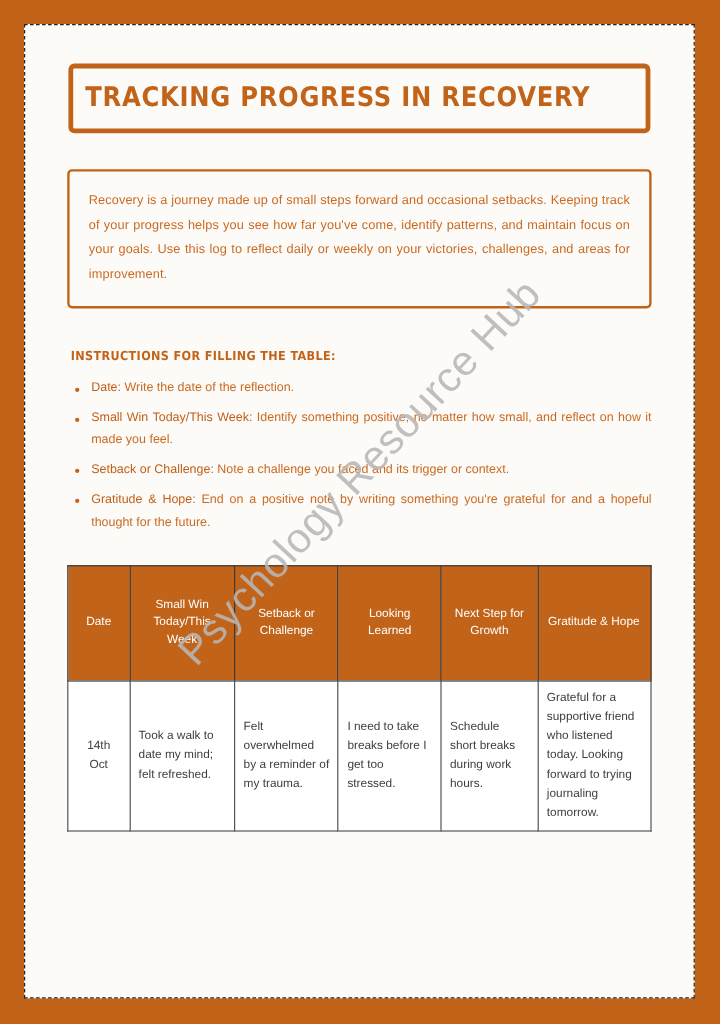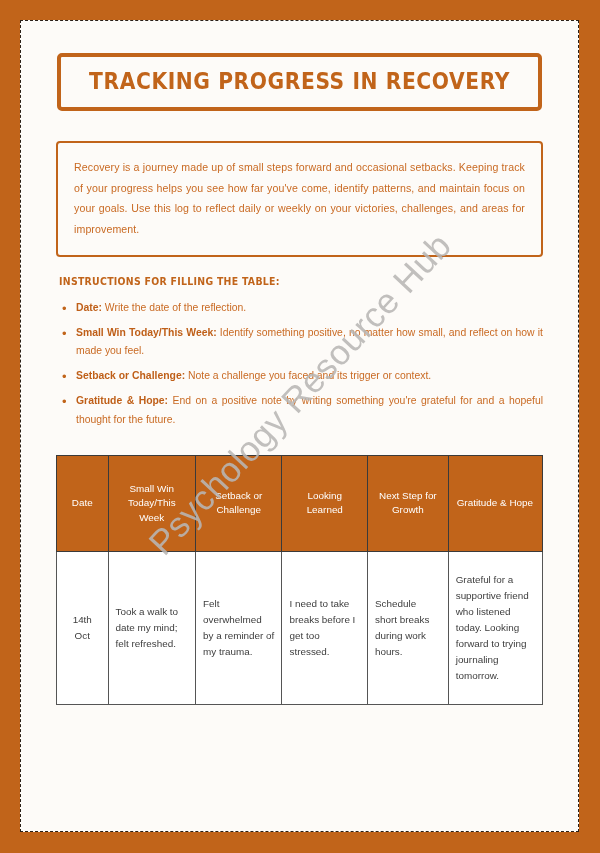--- a/index.html
+++ b/index.html
@@ -43,38 +43,37 @@
 
   #content { position:relative; z-index:2; padding:32px 35px 0 35px; }
 
   
   .title-box {
     border:4px solid #C1641A;
     border-radius:5px;
     background:#FDFBF8;
     padding:11px 10px 13px 10px;
     margin:0 1px 30px 1px;
-    text-align:center;
   }
   .title-text {
     color:#C1641A;
     font-size:22.5px;
     font-weight:bold;
     letter-spacing:0.6px;
     font-family:"DejaVu Sans Condensed","Liberation Sans", sans-serif;
     font-stretch:condensed;
   }
 
   
   .intro-box {
     border:2px solid #C1641A;
     border-radius:4px;
     background:#FDFBF8;
     padding:14px 16px 15px 16px;
-    margin-bottom:18px;
+    margin-bottom:34px;
   }
   .intro-text {
     color:#C96A23;
     font-size:10.6px;
     line-height:1.95;
     text-align:justify;
     letter-spacing:.1px;
   }
 
   
@@ -97,21 +96,21 @@
     line-height:1.75;
     text-align:justify;
   }
   ul.instr-list li::before {
     content:"\2022";
     position:absolute;
     left:6px; top:-1px;
     color:#C1641A;
     font-size:13px;
   }
-  ul.instr-list li b { font-weight:bold; color:#BF5F18; }
+  ul.instr-list li b { font-weight:normal; color:#BF5F18; }
 
   
   table.log-table {
     width:100%;
     border-collapse:collapse;
     table-layout:fixed;
     background:#FFFFFF;
   }
   table.log-table th {
     background:#C1641A;
@@ -126,21 +125,21 @@
     text-align:center;
   }
   table.log-table th.left-al { text-align:left; padding-left:8px;margin-top:36px; }
   table.log-table td {
     border:1.2px solid #555555;
     color:#3D3D3D;
     font-size:9.9px;
     line-height:1.62;
     height:116px;
     vertical-align:middle;
-    padding:20px 7px;
+    padding:6px 7px;
     background:#FFFFFF;
   }
   table.log-table td.c { text-align:center; }
   
   col.c0 { width:10.6%; }
   col.c1 { width:18.0%; }
   col.c2 { width:17.8%; }
   col.c3 { width:17.6%; }
   col.c4 { width:16.6%; }
   col.c5 { width:19.4%; }

